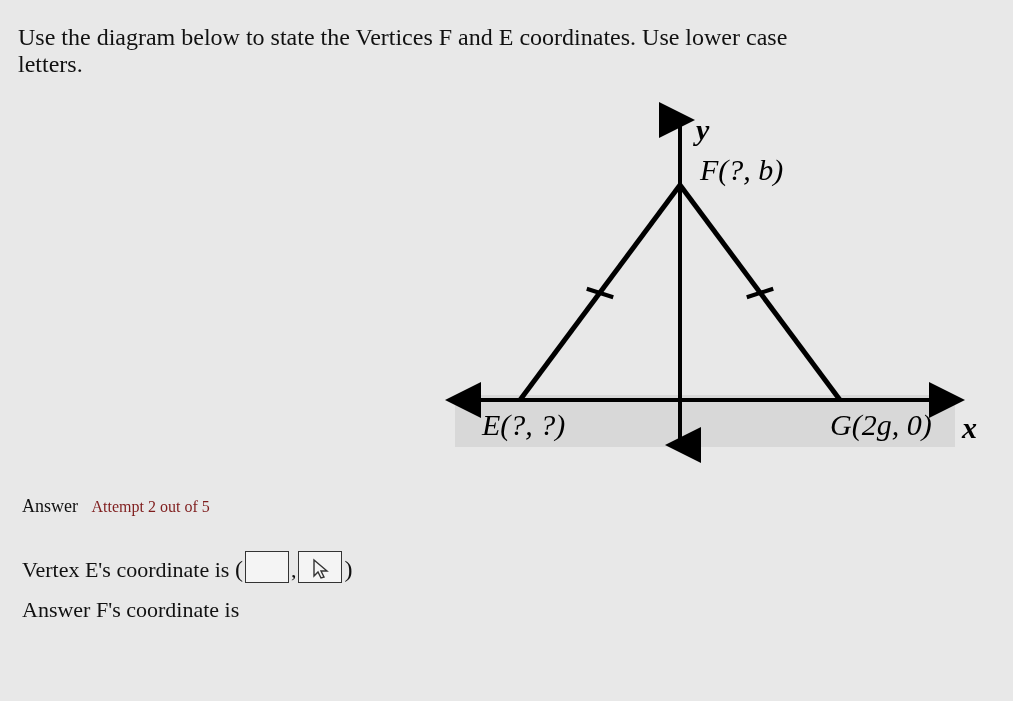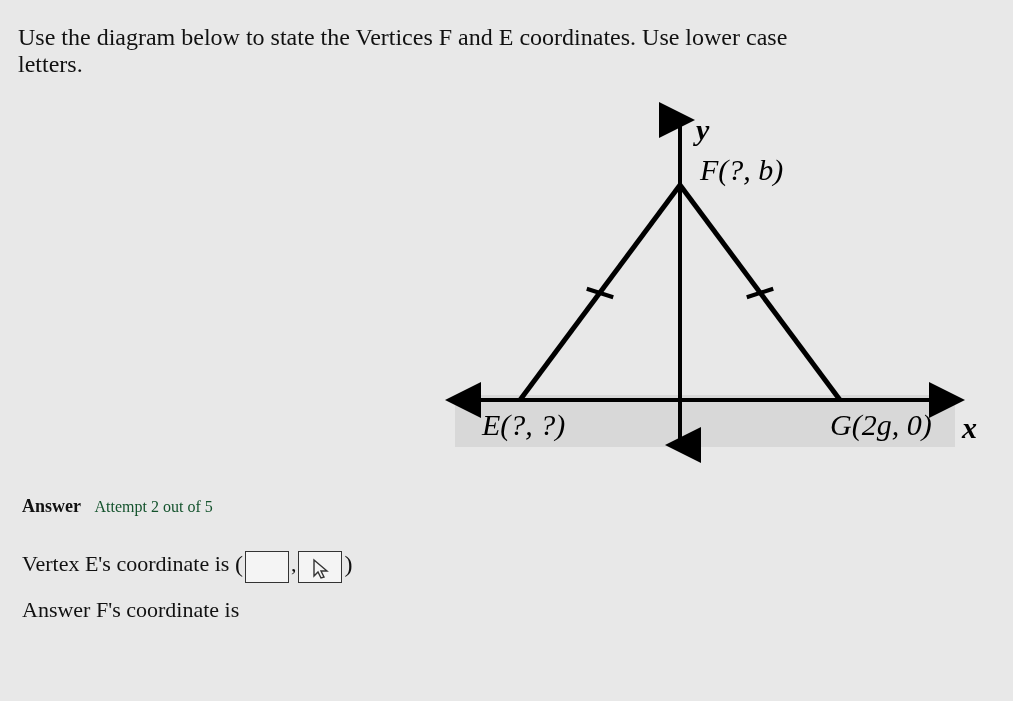--- a/index.html
+++ b/index.html
@@ -1,23 +1,23 @@
 <!DOCTYPE html>
 <html><head>
 <meta charset="utf-8">
 <style>
   html,body{margin:0;padding:0;background:#e8e8e8;font-family:"Times New Roman",Times,serif}
   .page{width:839px;height:701px;position:relative;background:#e8e8e8}
   .question{position:absolute;left:18px;top:24px;font-size:24px;color:#111}
   .diagram{position:absolute;left:440px;top:100px;width:560px;height:380px}
   .answer-block{position:absolute;left:22px;top:496px}
   .answer-line{font-size:18px;color:#111;margin-bottom:34px}
-  .answer-line .label{font-weight:bold}
-  .answer-line .sub{font-size:16px;color:#14532d}
-  .vertex-line{font-size:22px;color:#111;margin-bottom:14px;display:flex;align-items:flex-start}
+  .answer-line .label{font-weight:normal}
+  .answer-line .sub{font-size:16px;color:#7f1d1d}
+  .vertex-line{font-size:22px;color:#111;margin-bottom:14px;display:flex;align-items:flex-end}
   .ans-input{display:inline-block;width:38px;height:28px;border:1px solid #333;background:#f4f4f4;margin:0 2px;vertical-align:middle;font-family:inherit;font-size:16px;text-align:center}
   .paren{font-size:24px}
   .cursor-arrow{position:absolute;left:312px;top:558px;font-size:18px;pointer-events:none}
 </style>
 </head>
 <body>
 <div class="page">
 
 <div class="question">Use the diagram below to state the Vertices F and E coordinates. Use lower case letters.</div>
 

